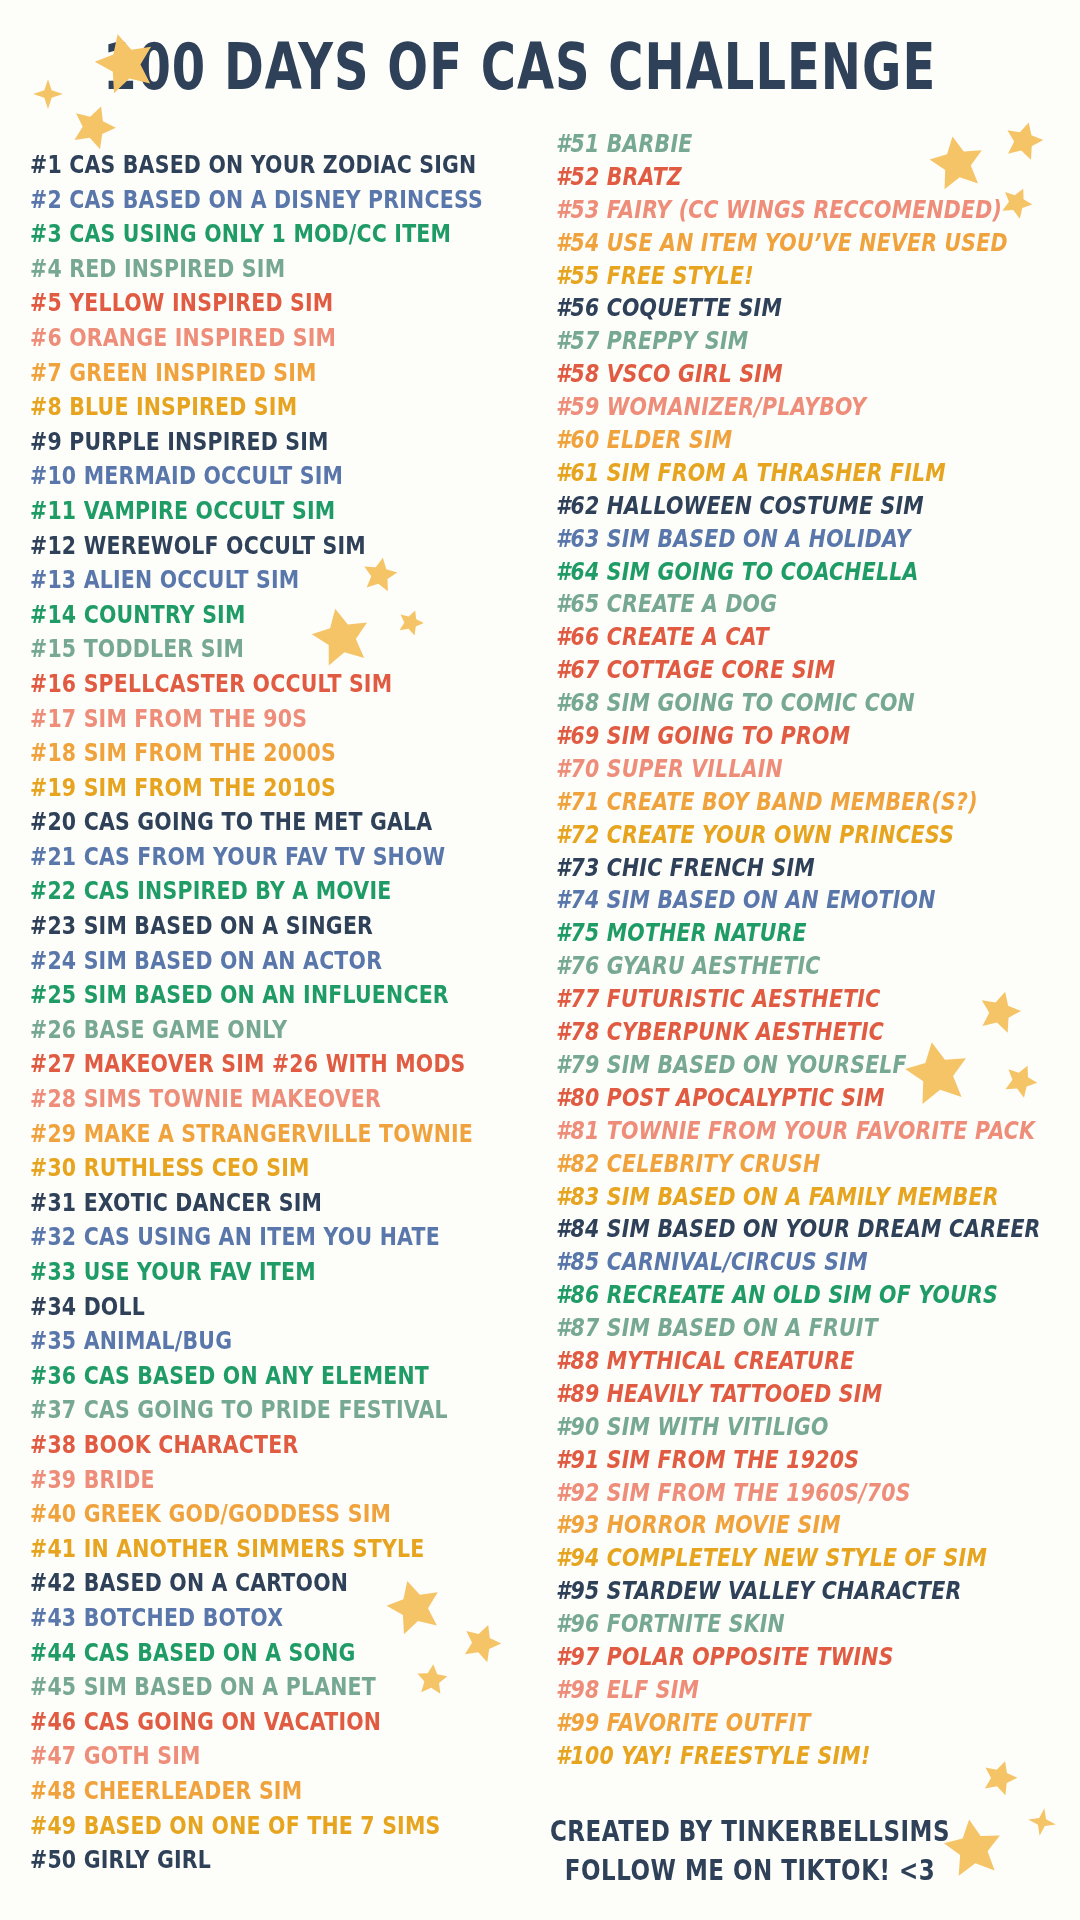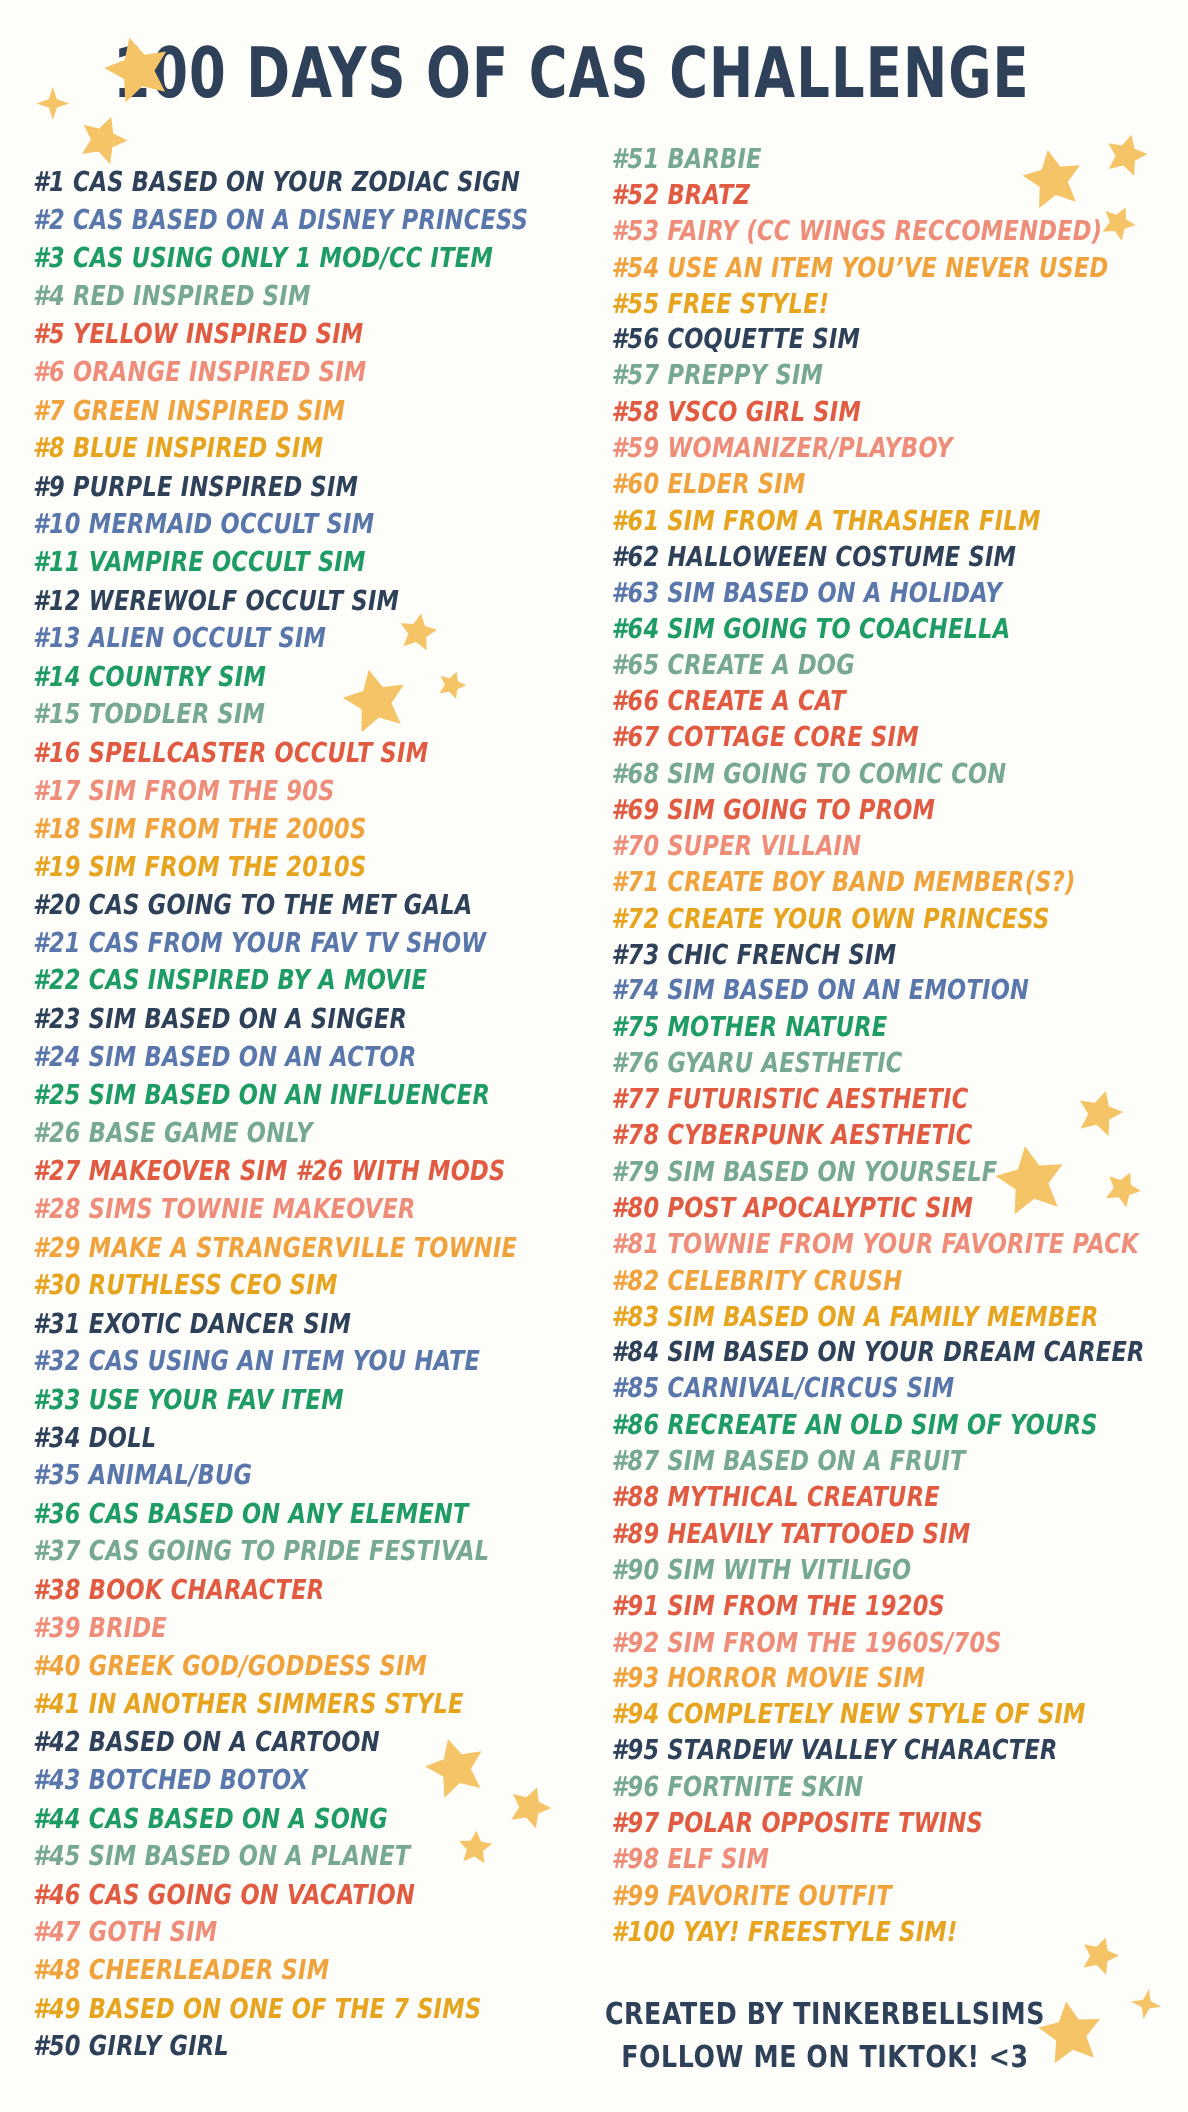--- a/index.html
+++ b/index.html
@@ -15,21 +15,21 @@
     position:absolute;
     left:103px;top:30px;
     font-size:48px;
     font-weight:bold;
     letter-spacing:1px;
     white-space:nowrap;
     transform:scaleY(1.32);
     transform-origin:left top;
   }
   .col{position:absolute;font-weight:bold;}
-  .col-left{left:30px;top:148px;font-style:italic;}
+  .col-left{left:30px;top:148px;}
   .col-right{left:556px;top:128px;font-style:italic;}
   .item{
     white-space:nowrap;
     font-size:20.5px;
     letter-spacing:0.2px;
     transform:scaleY(1.22);
     transform-origin:left center;
   }
   .col-left .item{height:34.6px;line-height:34.6px;}
   .col-right .item{height:32.9px;line-height:32.9px;}

